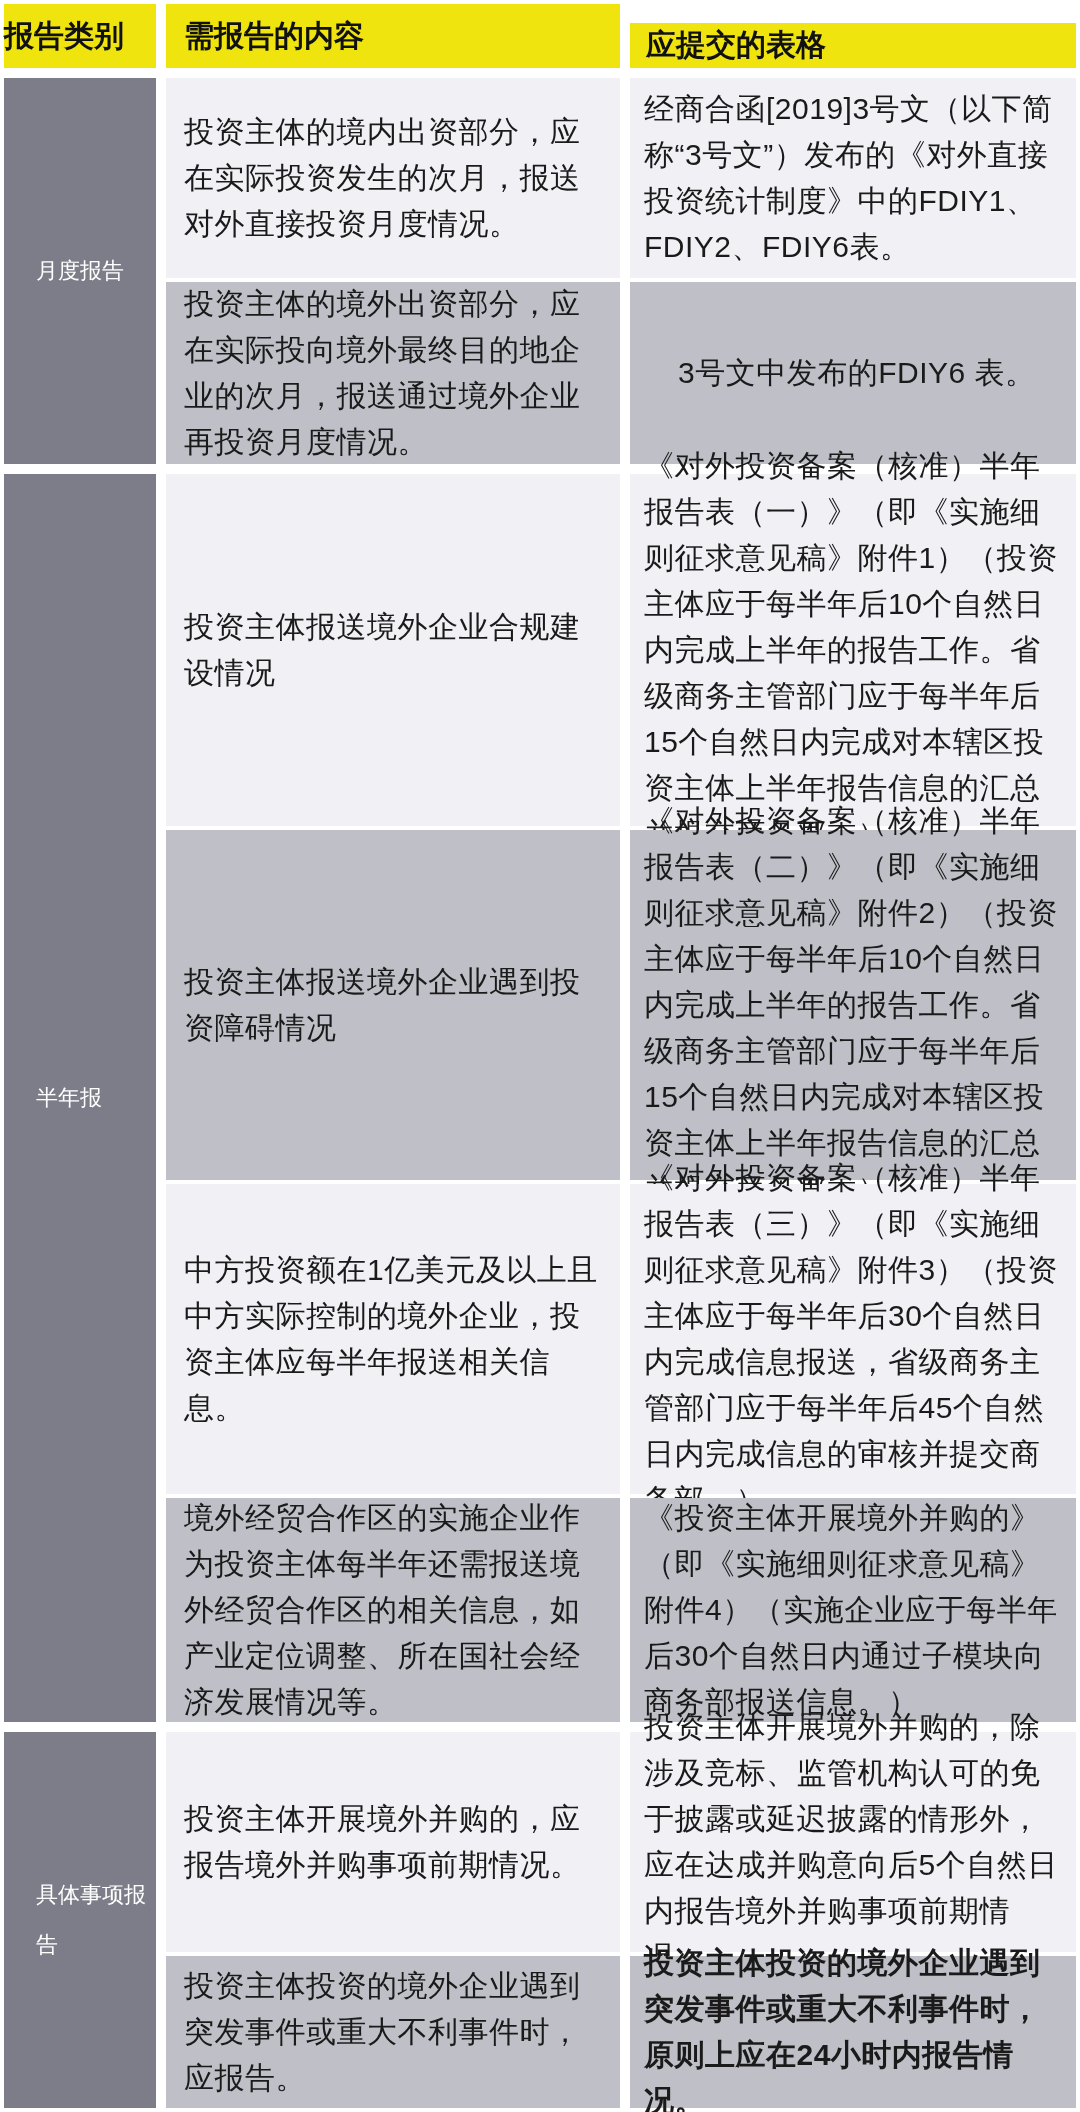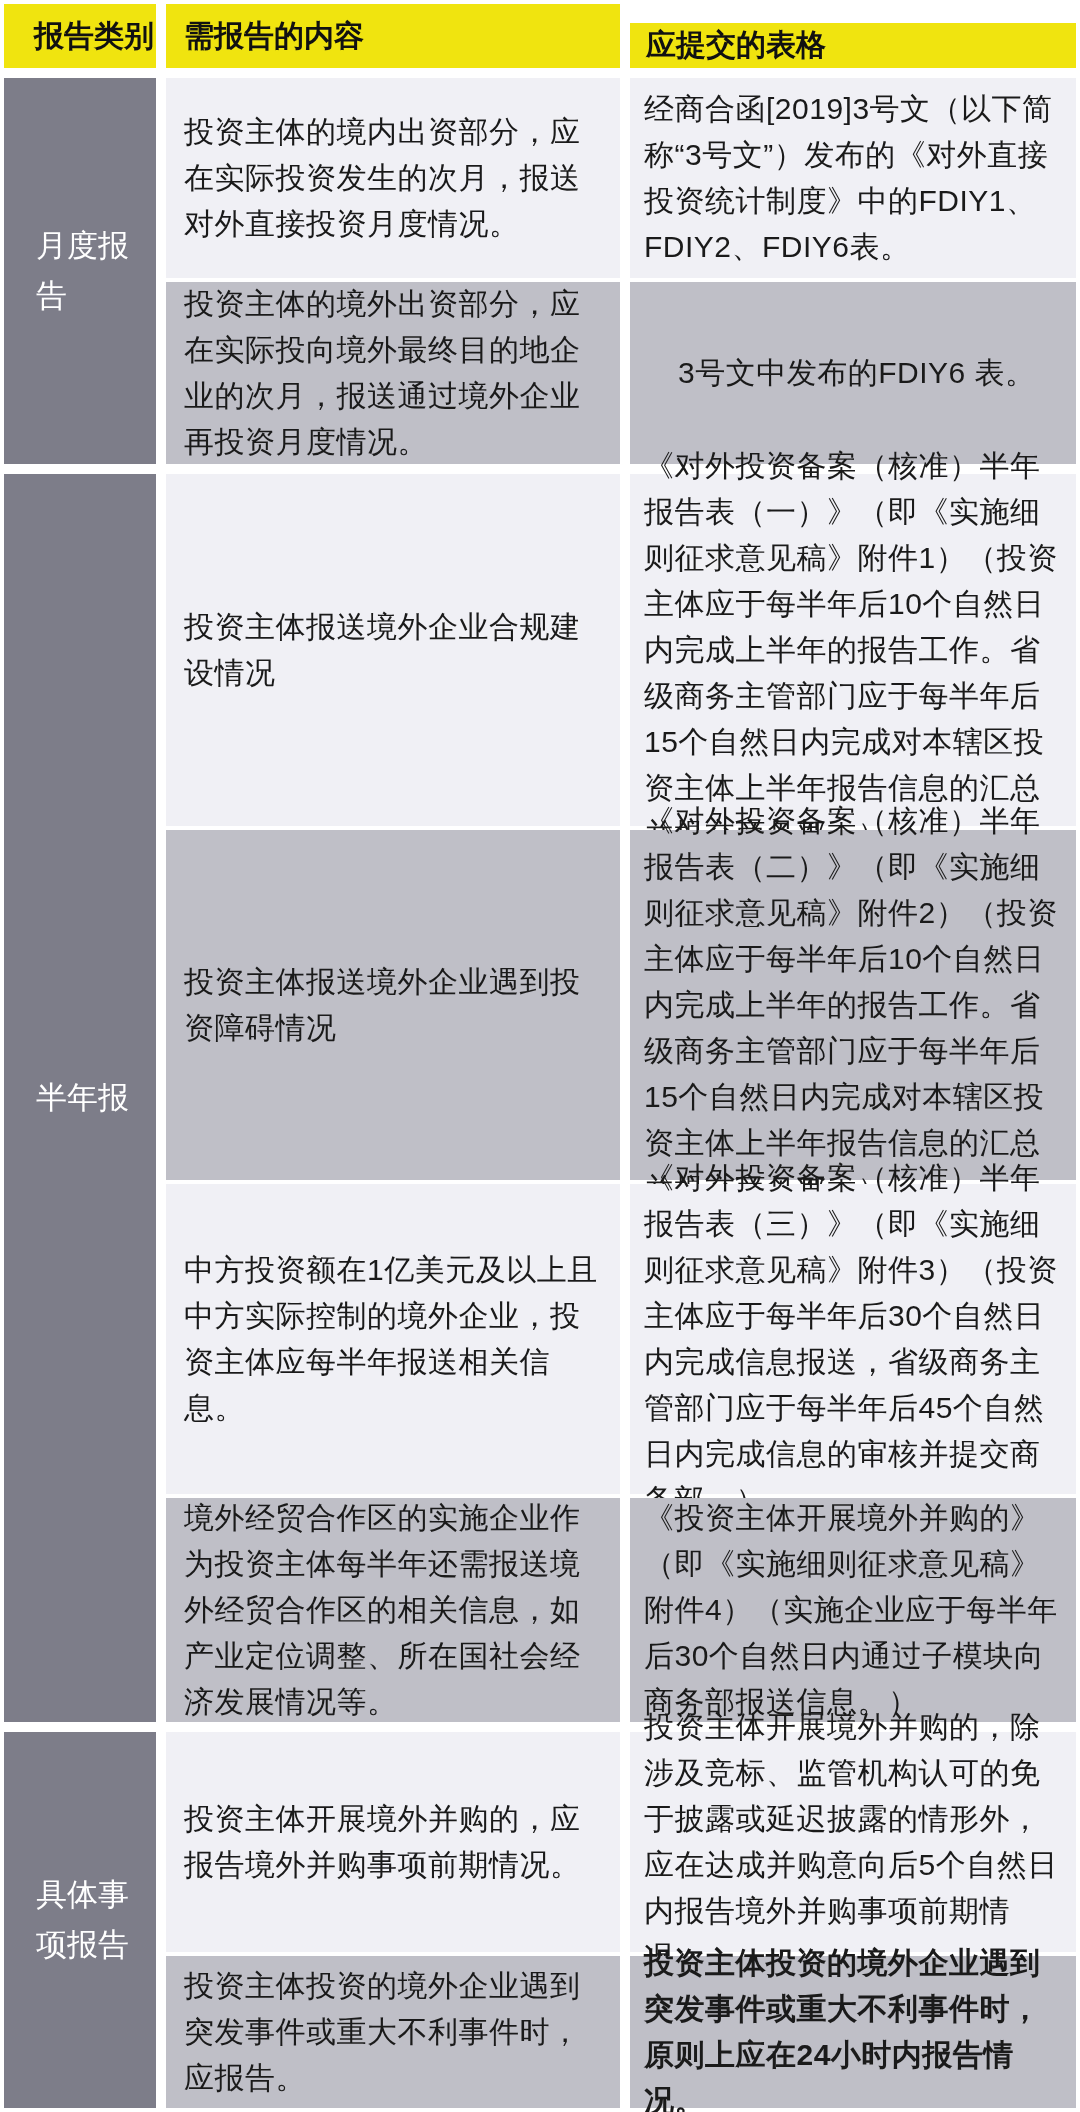--- a/index.html
+++ b/index.html
@@ -23,40 +23,40 @@
     column-gap:10px;
     height:64px;
     flex:0 0 auto;
     margin-bottom:10px;
   }
   .hdr-cell{
     background:#f0e40f;
     display:flex;align-items:center;
     font-weight:bold;font-size:30px;color:#111111;
   }
-  .hdr-cell.c1{padding-left:30px;}
+  .hdr-cell.c1{}
   .hdr-cell.c2{padding-left:18px;}
   .hdr-cell.c3{padding-left:16px;margin-top:19px;}
   
   .section{
     display:grid;
     grid-template-columns:152px 454px 1fr;
     column-gap:10px;
     row-gap:4px;
     flex:0 0 auto;
   }
   .section + .section{margin-top:10px;}
   .sec-monthly{grid-template-rows:200px 182px;}
   .sec-half{grid-template-rows:352px 350px 310px 224px;}
   .sec-specific{grid-template-rows:220px 152px;}
   .cat{
     grid-column:1;grid-row:1 / -1;
     background:#7d7d89;
     color:#ffffff;
-    font-size:31px;line-height:50px;
+    font-size:22px;line-height:50px;
     display:flex;align-items:center;
     padding-left:32px;padding-right:10px;
     box-sizing:border-box;
   }
   .cell{
     display:flex;align-items:center;
     box-sizing:border-box;
     font-size:30px;line-height:46px;
     letter-spacing:0.5px;
   }

